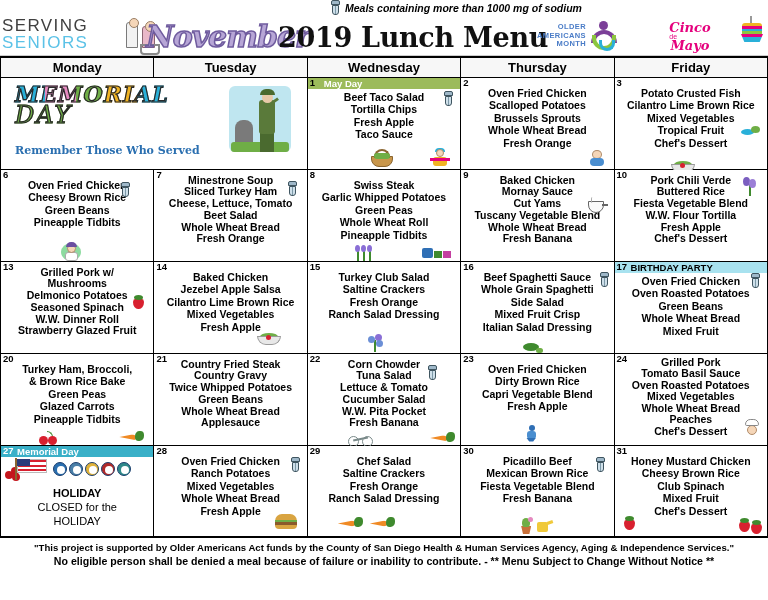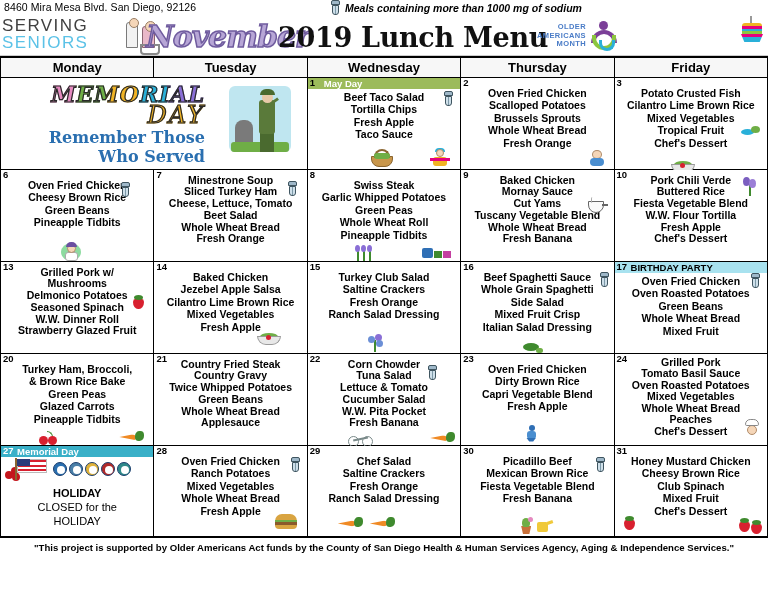--- a/index.html
+++ b/index.html
@@ -245,36 +245,36 @@
   .flag .u{position:absolute;left:2px;top:1px;width:13px;height:7px;background:#2a3a7a;}
   .poppy{width:16px;height:14px;}
   .poppy .p{position:absolute;width:8px;height:8px;background:#c4161c;border-radius:50%;}
   .poppy .p1{left:0;top:4px;} .poppy .p2{left:6px;top:0px;} .poppy .p3{left:7px;top:6px;}
   .seals{display:flex;gap:2px;}
   .seal{width:14px;height:14px;border-radius:50%;border:1.2px solid #1d3f6e;position:relative;}
   .seal i{position:absolute;left:3px;top:3px;width:8px;height:8px;border-radius:50%;background:#fff;display:block;}
   .s-a{background:#2a6fb0;} .s-b{background:#4a7fa8;} .s-c{background:#e0b23a;}
   .s-d{background:#b02a2a;} .s-e{background:#2f8a8a;}
   .memorial-art{position:absolute;left:0;top:0;width:100%;height:92px;}
-  .md-word{position:absolute;left:14px;top:6px;width:190px;text-align:right;}
+  .md-word{position:absolute;left:14px;top:6px;width:190px;text-align:left;}
   .md-word .w1{
     font-family:"DejaVu Serif",serif;font-size:22px;font-weight:bold;font-style:italic;
     letter-spacing:1px;line-height:20px;
     background:linear-gradient(90deg,#29b0d9 0 16%,#e58ac0 16% 32%,#6fae46 32% 48%,#f0b323 48% 64%,#29b0d9 64% 80%,#8a6fd6 80% 100%);
     -webkit-background-clip:text;background-clip:text;color:transparent;
     -webkit-text-stroke:1.2px #2a2a2a;
   }
   .md-word .w2{
     font-family:"DejaVu Serif",serif;font-size:24px;font-weight:normal;font-style:italic;
     letter-spacing:2px;line-height:22px;
     background:linear-gradient(90deg,#6fae46 0 33%,#e5007d 33% 66%,#f0b323 66% 100%);
     -webkit-background-clip:text;background-clip:text;color:transparent;
     -webkit-text-stroke:1.2px #2a2a2a;
   }
-  .md-word .sub{font-family:"DejaVu Serif",serif;font-size:16px;font-weight:bold;color:#2a6fb0;margin-top:2px;}
+  .md-word .sub{font-family:"DejaVu Serif",serif;font-size:11px;font-weight:bold;color:#2a6fb0;margin-top:18px;}
   .soldier{position:absolute;right:16px;top:8px;width:62px;height:74px;}
   .soldier .sky{position:absolute;left:0;top:0;width:62px;height:66px;background:#bfe6f0;border-radius:6px;}
   .soldier .bd{position:absolute;left:30px;top:14px;width:16px;height:34px;background:#5a7a3a;border-radius:3px;}
   .soldier .hd{position:absolute;left:33px;top:6px;width:11px;height:11px;background:#e8c9a8;border-radius:50%;}
   .soldier .hat{position:absolute;left:31px;top:3px;width:15px;height:6px;background:#4a6a2f;border-radius:6px 6px 0 0;}
   .soldier .lg{position:absolute;left:31px;top:46px;width:14px;height:20px;background:#4a6a2f;}
   .soldier .arm{position:absolute;left:40px;top:14px;width:10px;height:3px;background:#5a7a3a;transform:rotate(-35deg);}
   .soldier .stone{position:absolute;left:6px;top:34px;width:18px;height:26px;background:#7a7a7a;border-radius:8px 8px 0 0;}
   .soldier .grass{position:absolute;left:2px;top:56px;width:58px;height:10px;background:#6fae46;border-radius:3px;}
 
@@ -284,21 +284,20 @@
   .footer .f2 { font-size: 10.6px; font-weight:bold; color:#000; line-height:15px; }
   .footer .f3 { font-size: 10.6px; font-weight:bold; color:#000; line-height:15px; }
   .footer .f4 { font-size: 8.4px; font-weight:bold; color:#000; line-height:12px; }
 </style>
 </head>
 <body>
 
 <div class="page">
 
   <div class="topline">
-    <div class="addr">8460 Mira Mesa Blvd.  San Diego, 92126</div>
     <div class="sodium-note">
       <span class="shaker">
           <i class="cap"></i>
           <i class="body"></i>
         </span>
       <span class="lbl">Meals containing more than 1000 mg of sodium</span>
     </div>
   </div>
 
   <div class="masthead">
@@ -323,20 +322,27 @@
         <div>AMERICANS</div>
         <div>MONTH</div>
       </div>
       <div class="mark">
         <i class="p1"></i>
           <i class="p2"></i>
           <i class="p3"></i>
           <i class="p4"></i>
       </div>
     </div>
+    <div class="cinco">
+      <div>
+        <div class="c1">Cinco</div>
+        <div class="c2">de</div>
+        <div class="c1">Mayo</div>
+      </div>
+    </div>
     <div class="pinata">
       <i class="h"></i>
         <i class="b"></i>
         <i class="t"></i>
     </div>
   </div>
 
   <table class="cal">
     <thead>
       <tr>
@@ -833,15 +839,16 @@
               <i class="bd"></i>
               <i class="lf"></i>
             </span>
         </td>
       </tr>
     </tbody>
   </table>
 
   <div class="footer">
     <div class="f1">"This project is supported by Older Americans Act funds by the County of San Diego Health &amp; Human Services Agency, Aging &amp; Independence Services."</div>
+    <div class="f3">No eligible person shall be denied a meal because of failure or inability to contribute. - ** Menu Subject to Change Without Notice **</div>
   </div>
 
 </div>
 
 </body></html>

